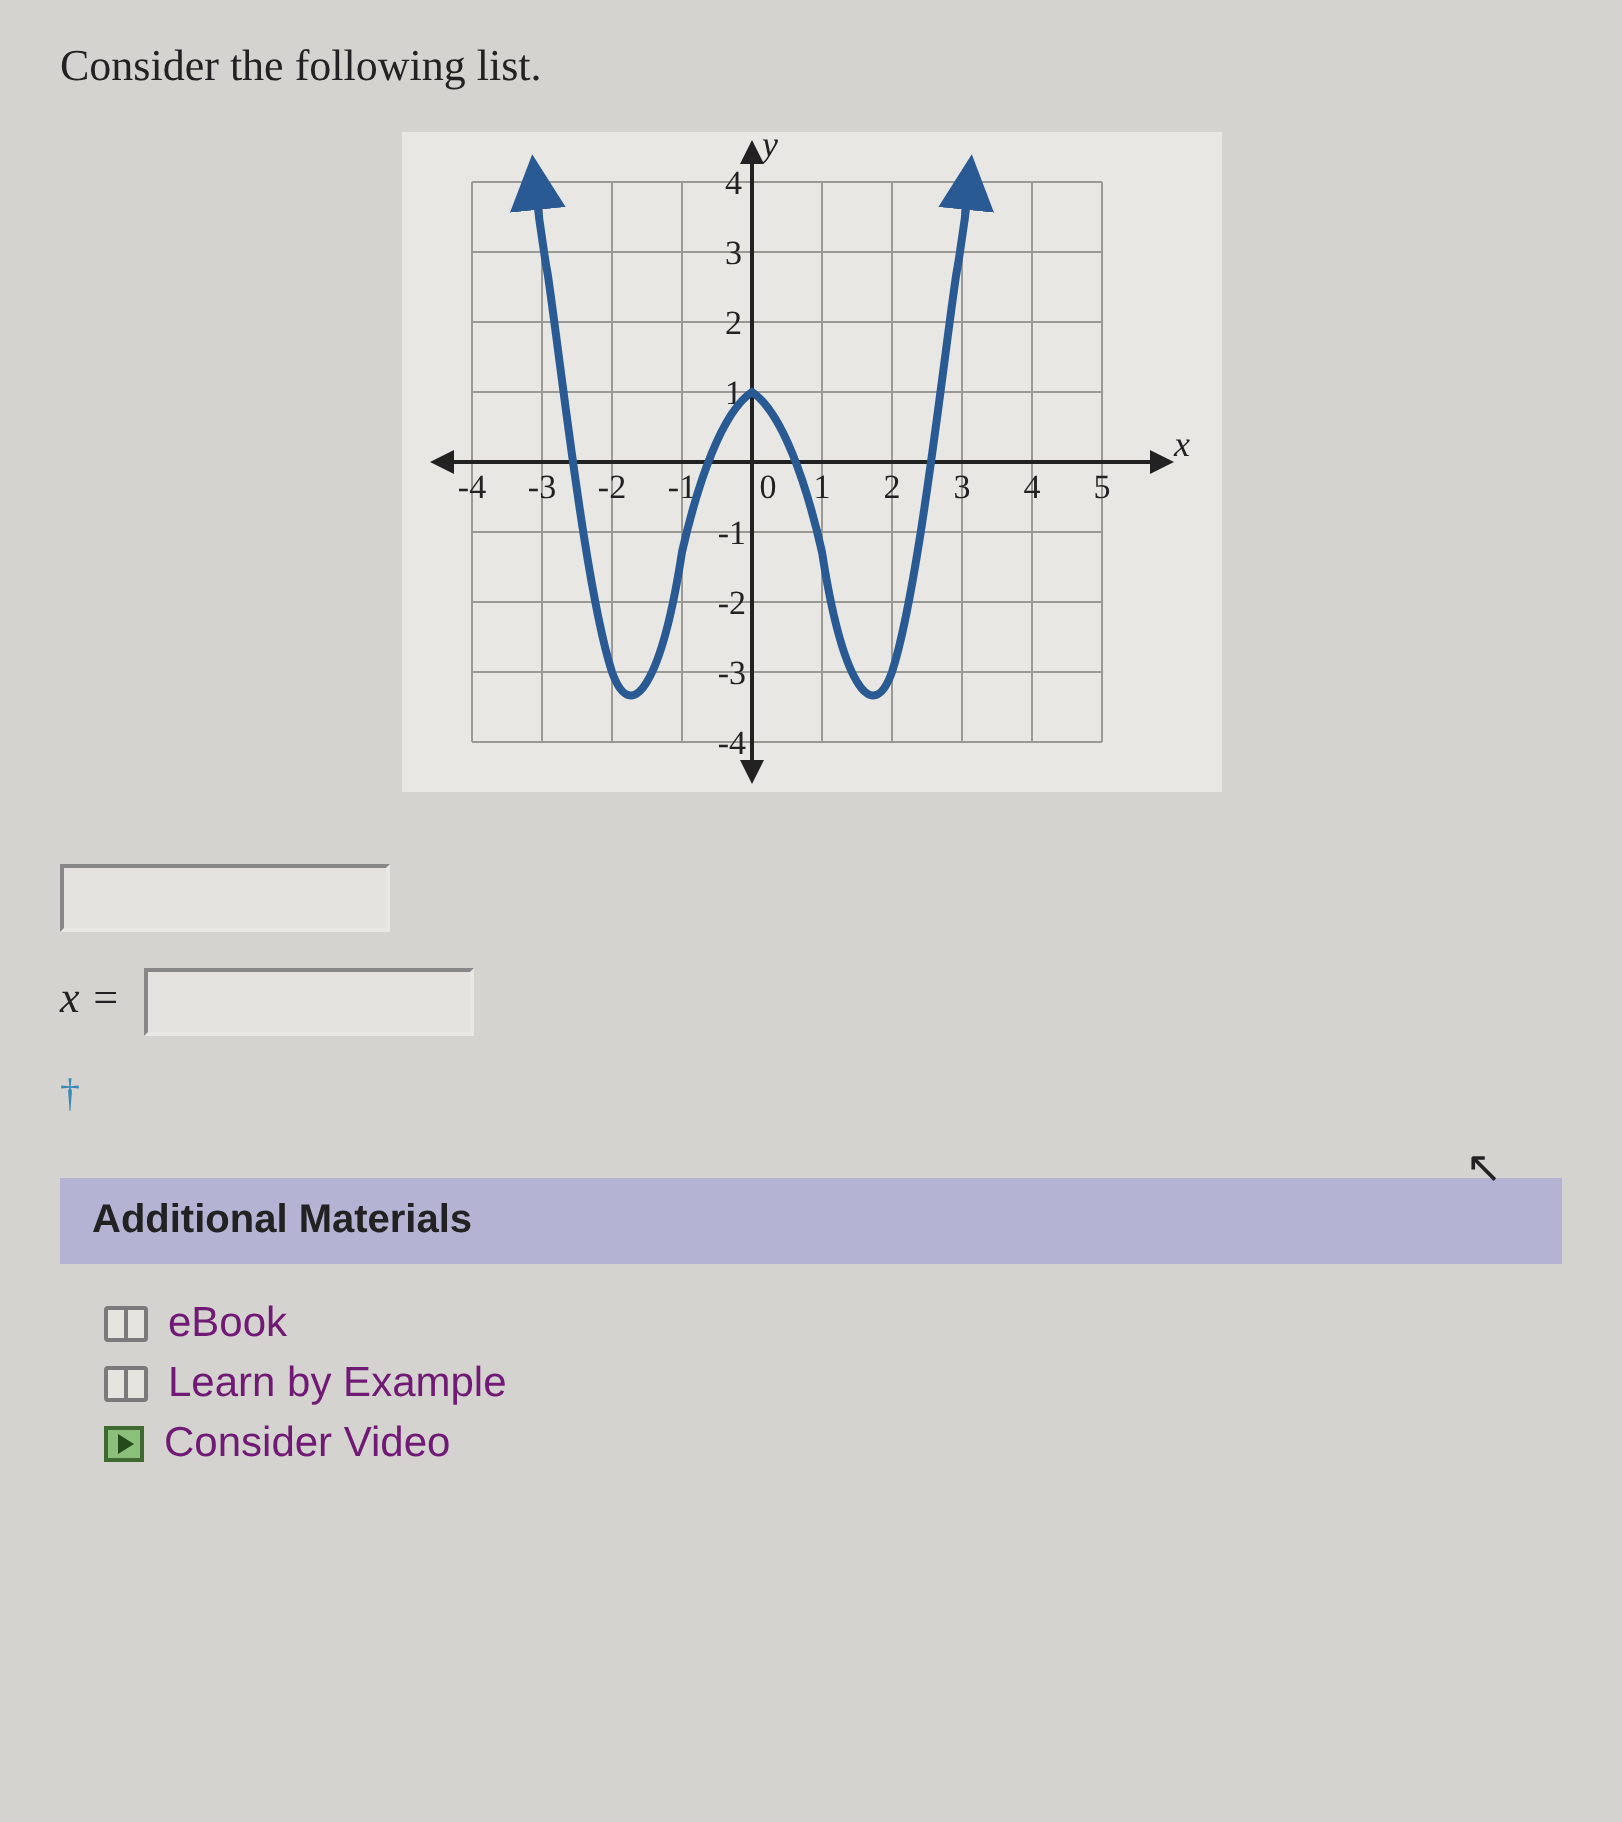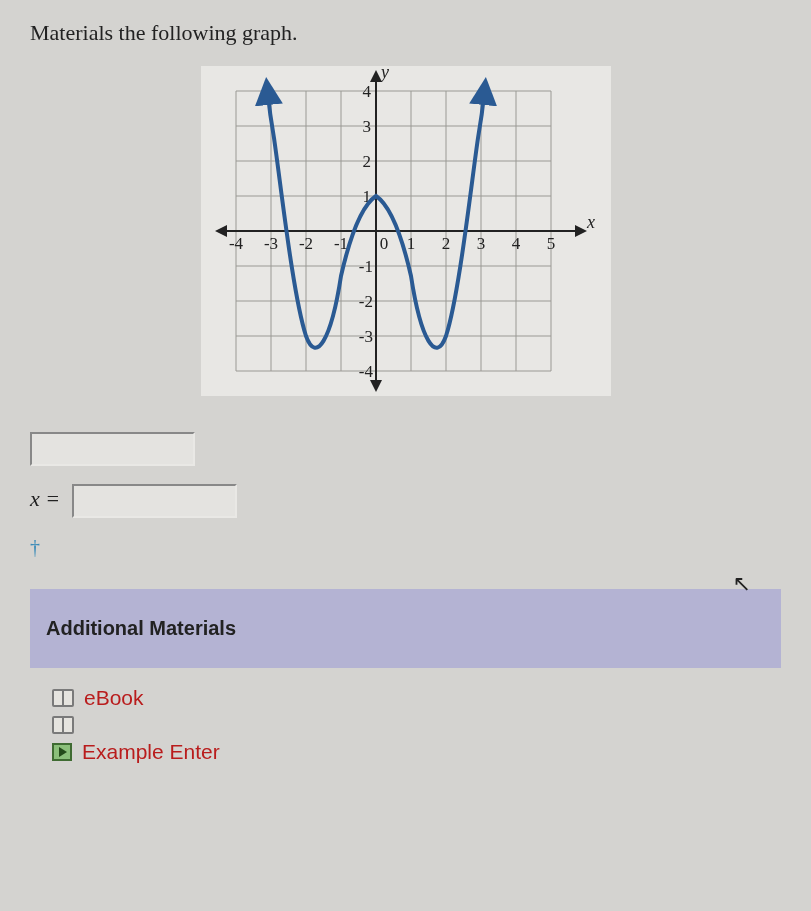--- a/index.html
+++ b/index.html
@@ -25,34 +25,34 @@
       border-top: 2px solid #888;
       border-left: 2px solid #888;
       border-right: 2px solid #e9e8e5;
       border-bottom: 2px solid #e9e8e5;
       vertical-align: middle;
     }
     .x-eq { font-style: italic; margin-right: 6px; }
     .dagger { color: #3a8bb8; margin: 18px 0; font-size: 20px; }
     .materials-bar {
       background: #b4b3d3;
-      padding: 28px 16px;
+      padding: 10px 16px;
       font-weight: bold;
       font-family: Arial, Helvetica, sans-serif;
       font-size: 20px;
       color: #222;
       margin-top: 10px;
     }
     .materials-links {
       padding: 18px 22px 0 22px;
       font-family: Arial, Helvetica, sans-serif;
       font-size: 21px;
     }
     .link-row { display:flex; align-items:center; gap:10px; margin-bottom:6px; color:#1a497a; cursor:pointer; }
-    .link-row .label { color:#b91c1c; }
+    .link-row .label { color:#701a75; }
     .icon-book {
       display:inline-block; width:22px; height:18px; position:relative;
       background:#e6e4df; border:2px solid #7a7a7a; border-radius:2px;
     }
     .icon-book::before{
       content:""; position:absolute; left:50%; top:0; bottom:0; width:2px; background:#7a7a7a; transform:translateX(-50%);
     }
     .icon-video{
       display:inline-block; width:20px; height:18px; background:#8bbf7a; border:2px solid #3f6b32; position:relative;
     }
@@ -62,21 +62,21 @@
     }
     .cursor-icon{
       position:absolute; right:30px; top:-18px; font-size:22px; color:#222;
     }
     .materials-wrap{ position:relative; margin-top:30px;}
     .fx { font-style: italic; }
   </style>
 </head>
 <body>
 
-<div class="prompt-text">Materials the following graph.</div>
+<div class="prompt-text">Consider the following list.</div>
 
 <div class="graph-wrap">
   <div class="graph-box">
     <svg class="graph" width="410" height="330" viewBox="0 0 410 330">
       <defs>
         <marker id="arrow" viewBox="0 0 10 10" refX="5" refY="5" markerWidth="6" markerHeight="6" orient="auto-start-reverse">
           <path d="M 0 0 L 10 5 L 0 10 z" fill="#222"></path>
         </marker>
         <marker id="arrowBlue" viewBox="0 0 10 10" refX="5" refY="5" markerWidth="7" markerHeight="7" orient="auto-start-reverse">
           <path d="M 0 0 L 10 5 L 0 10 z" fill="#2a5a93"></path>
@@ -164,19 +164,20 @@
 <div class="materials-wrap">
   <span class="cursor-icon">↖</span>
   <div class="materials-bar">Additional Materials</div>
   <div class="materials-links">
     <div class="link-row">
       <span class="icon-book"></span>
       <span class="label">eBook</span>
     </div>
     <div class="link-row">
       <span class="icon-book"></span>
+      <span class="label">Learn by Example</span>
     </div>
     <div class="link-row">
       <span class="icon-video"></span>
-      <span class="label">Example Enter</span>
+      <span class="label">Consider Video</span>
     </div>
   </div>
 </div>
 
 </body></html>

